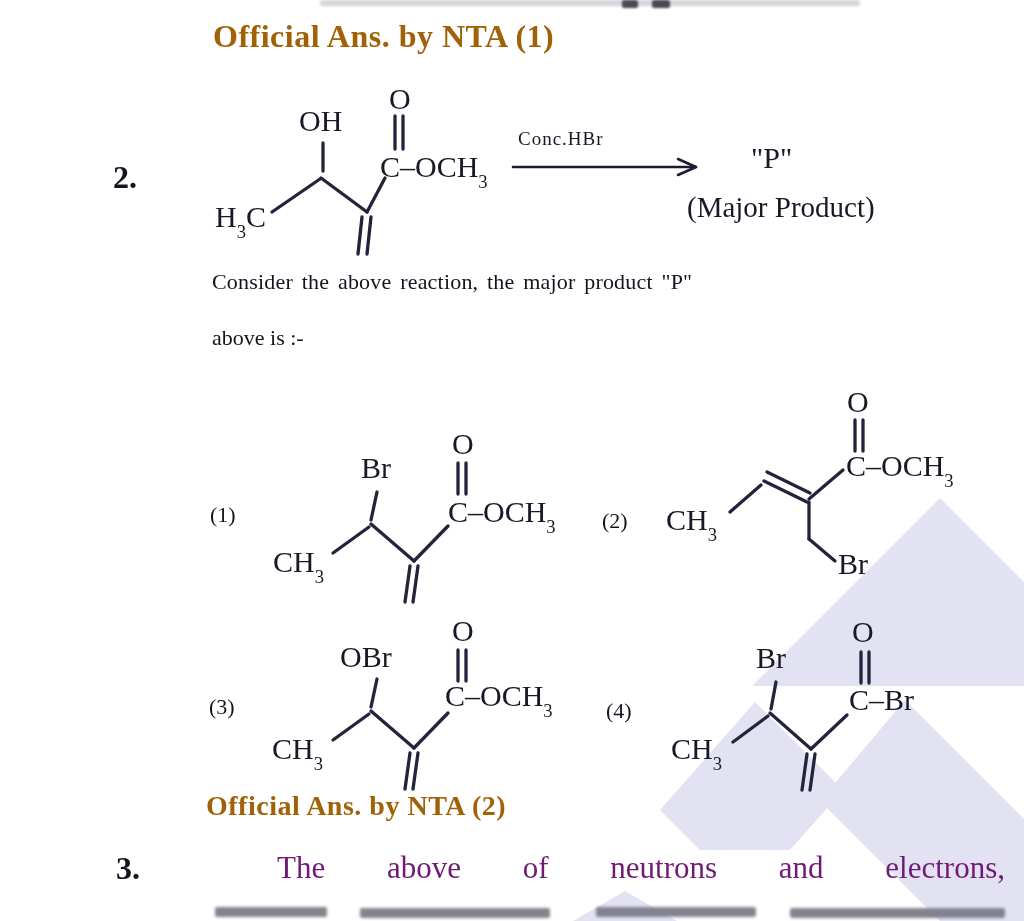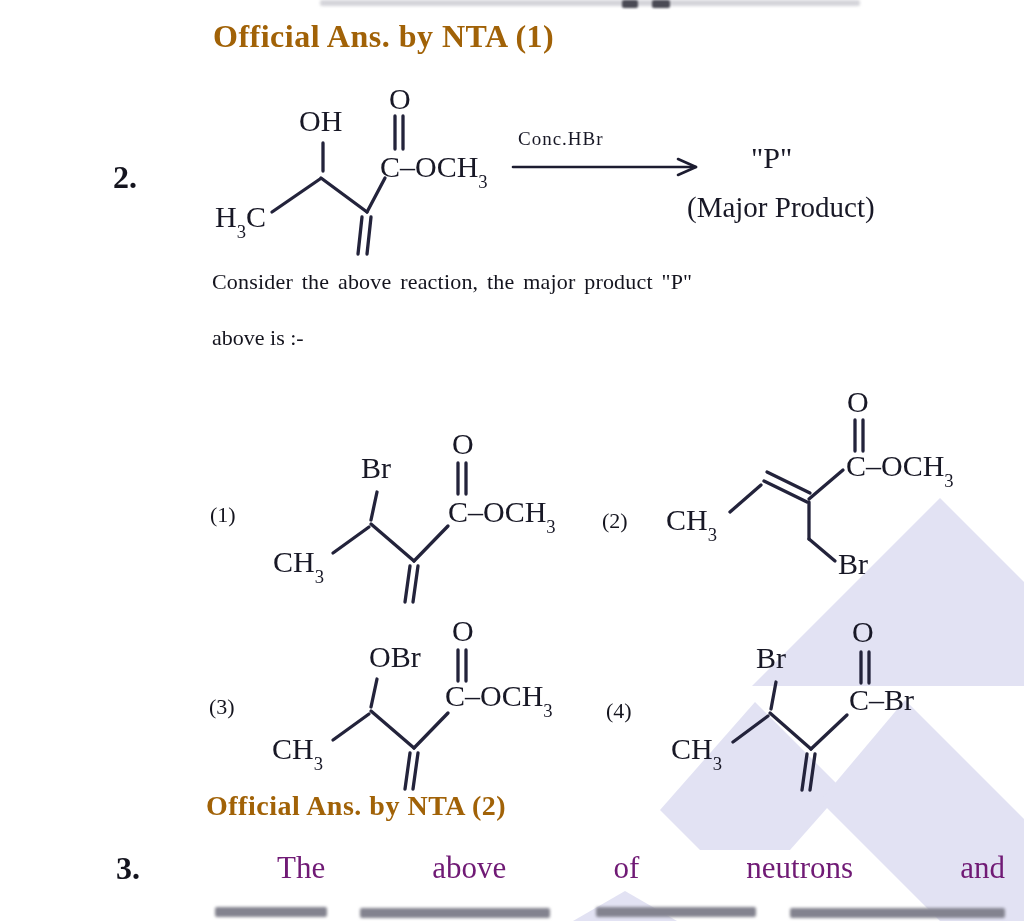--- a/index.html
+++ b/index.html
@@ -153,21 +153,21 @@
 <div class="chem layer-text" style="left:847px;top:387px">
   <span>O</span>
 </div>
 <div class="chem layer-text" style="left:846px;top:451px">
   <span>C–OCH</span><sub>3</sub>
 </div>
 <div class="chem layer-text" style="left:838px;top:549px">
   <span>Br</span>
 </div>
 
-<div class="chem layer-text" style="left:369px;top:642px">
+<div class="chem layer-text" style="left:340px;top:642px">
   <span>OBr</span>
 </div>
 <div class="chem layer-text" style="left:452px;top:616px">
   <span>O</span>
 </div>
 <div class="chem layer-text" style="left:445px;top:681px">
   <span>C–OCH</span><sub>3</sub>
 </div>
 <div class="chem layer-text" style="left:272px;top:734px">
   <span>CH</span><sub>3</sub>
@@ -189,13 +189,14 @@
 <div class="txt bold layer-text" style="left:206px;top:791px;font-size:28px;letter-spacing:0.5px">Official Ans. by NTA (2)</div>
 
 <div class="txt qnum layer-text" style="left:116px;top:852px;font-size:32px">3.</div>
 
 <div class="words-row layer-text" style="left:277px;top:852px;width:728px">
   <span>The</span>
   <span>above</span>
   <span>of</span>
   <span>neutrons</span>
   <span>and</span>
+  <span>electrons,</span>
 </div>
 
 </body></html>

